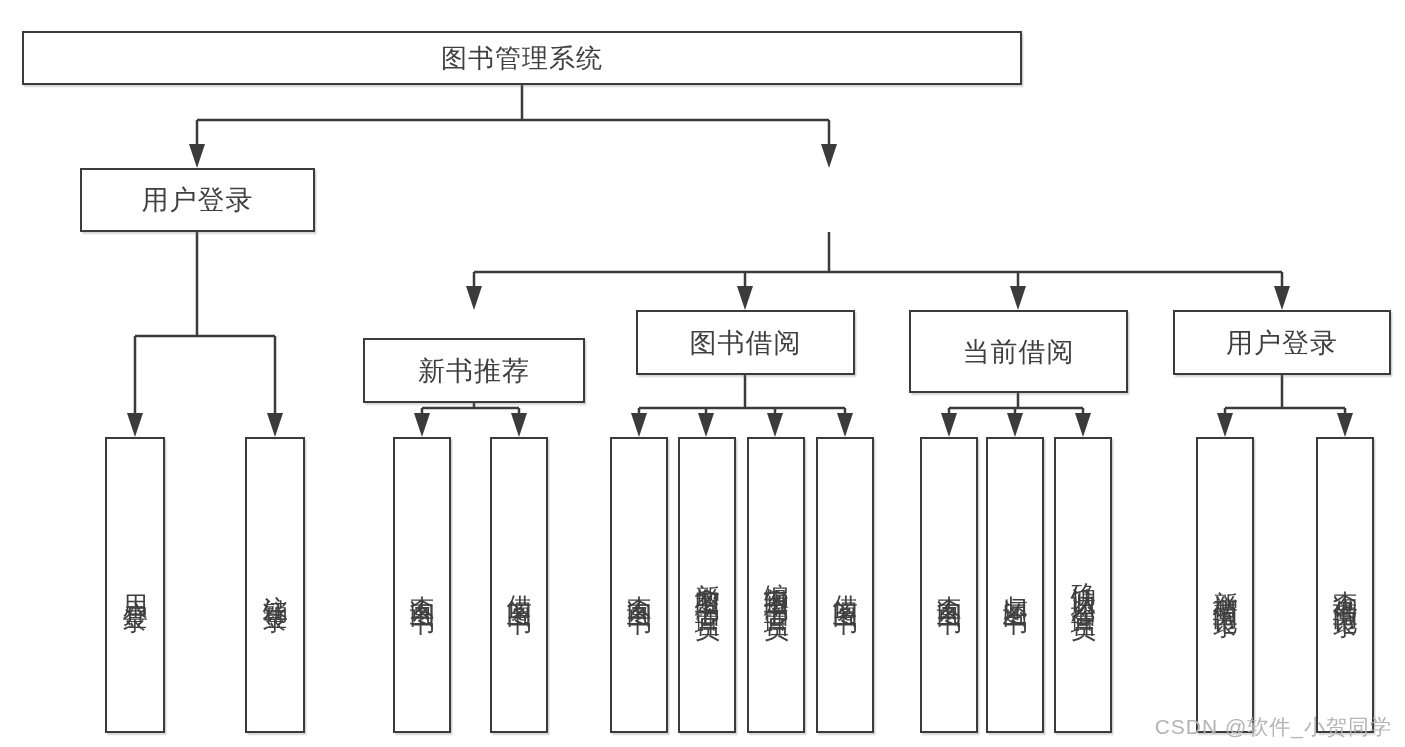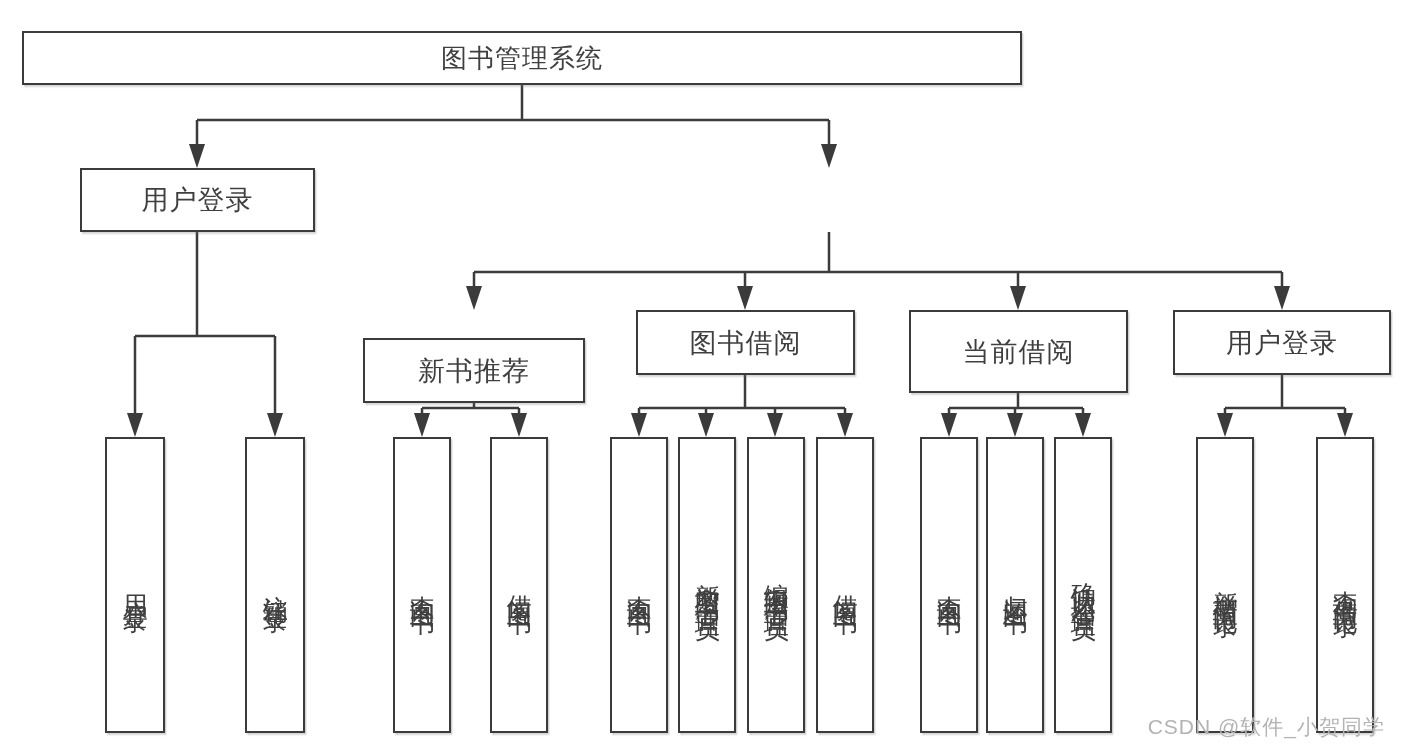--- a/index.html
+++ b/index.html
@@ -40,21 +40,21 @@
   .v-node { font-size: 25px; }
   .v-node .label {
     writing-mode: vertical-rl;
     text-orientation: mixed;
     letter-spacing: 5px;
     line-height: 1.1;
     white-space: nowrap;
   }
   .watermark {
     position: absolute;
-    right: 20px;
+    right: 13px;
     bottom: 6px;
     font-size: 21px;
     color: #b3b3b3;
     letter-spacing: 1px;
     white-space: nowrap;
   }
 </style>
 </head>
 <body>
 

